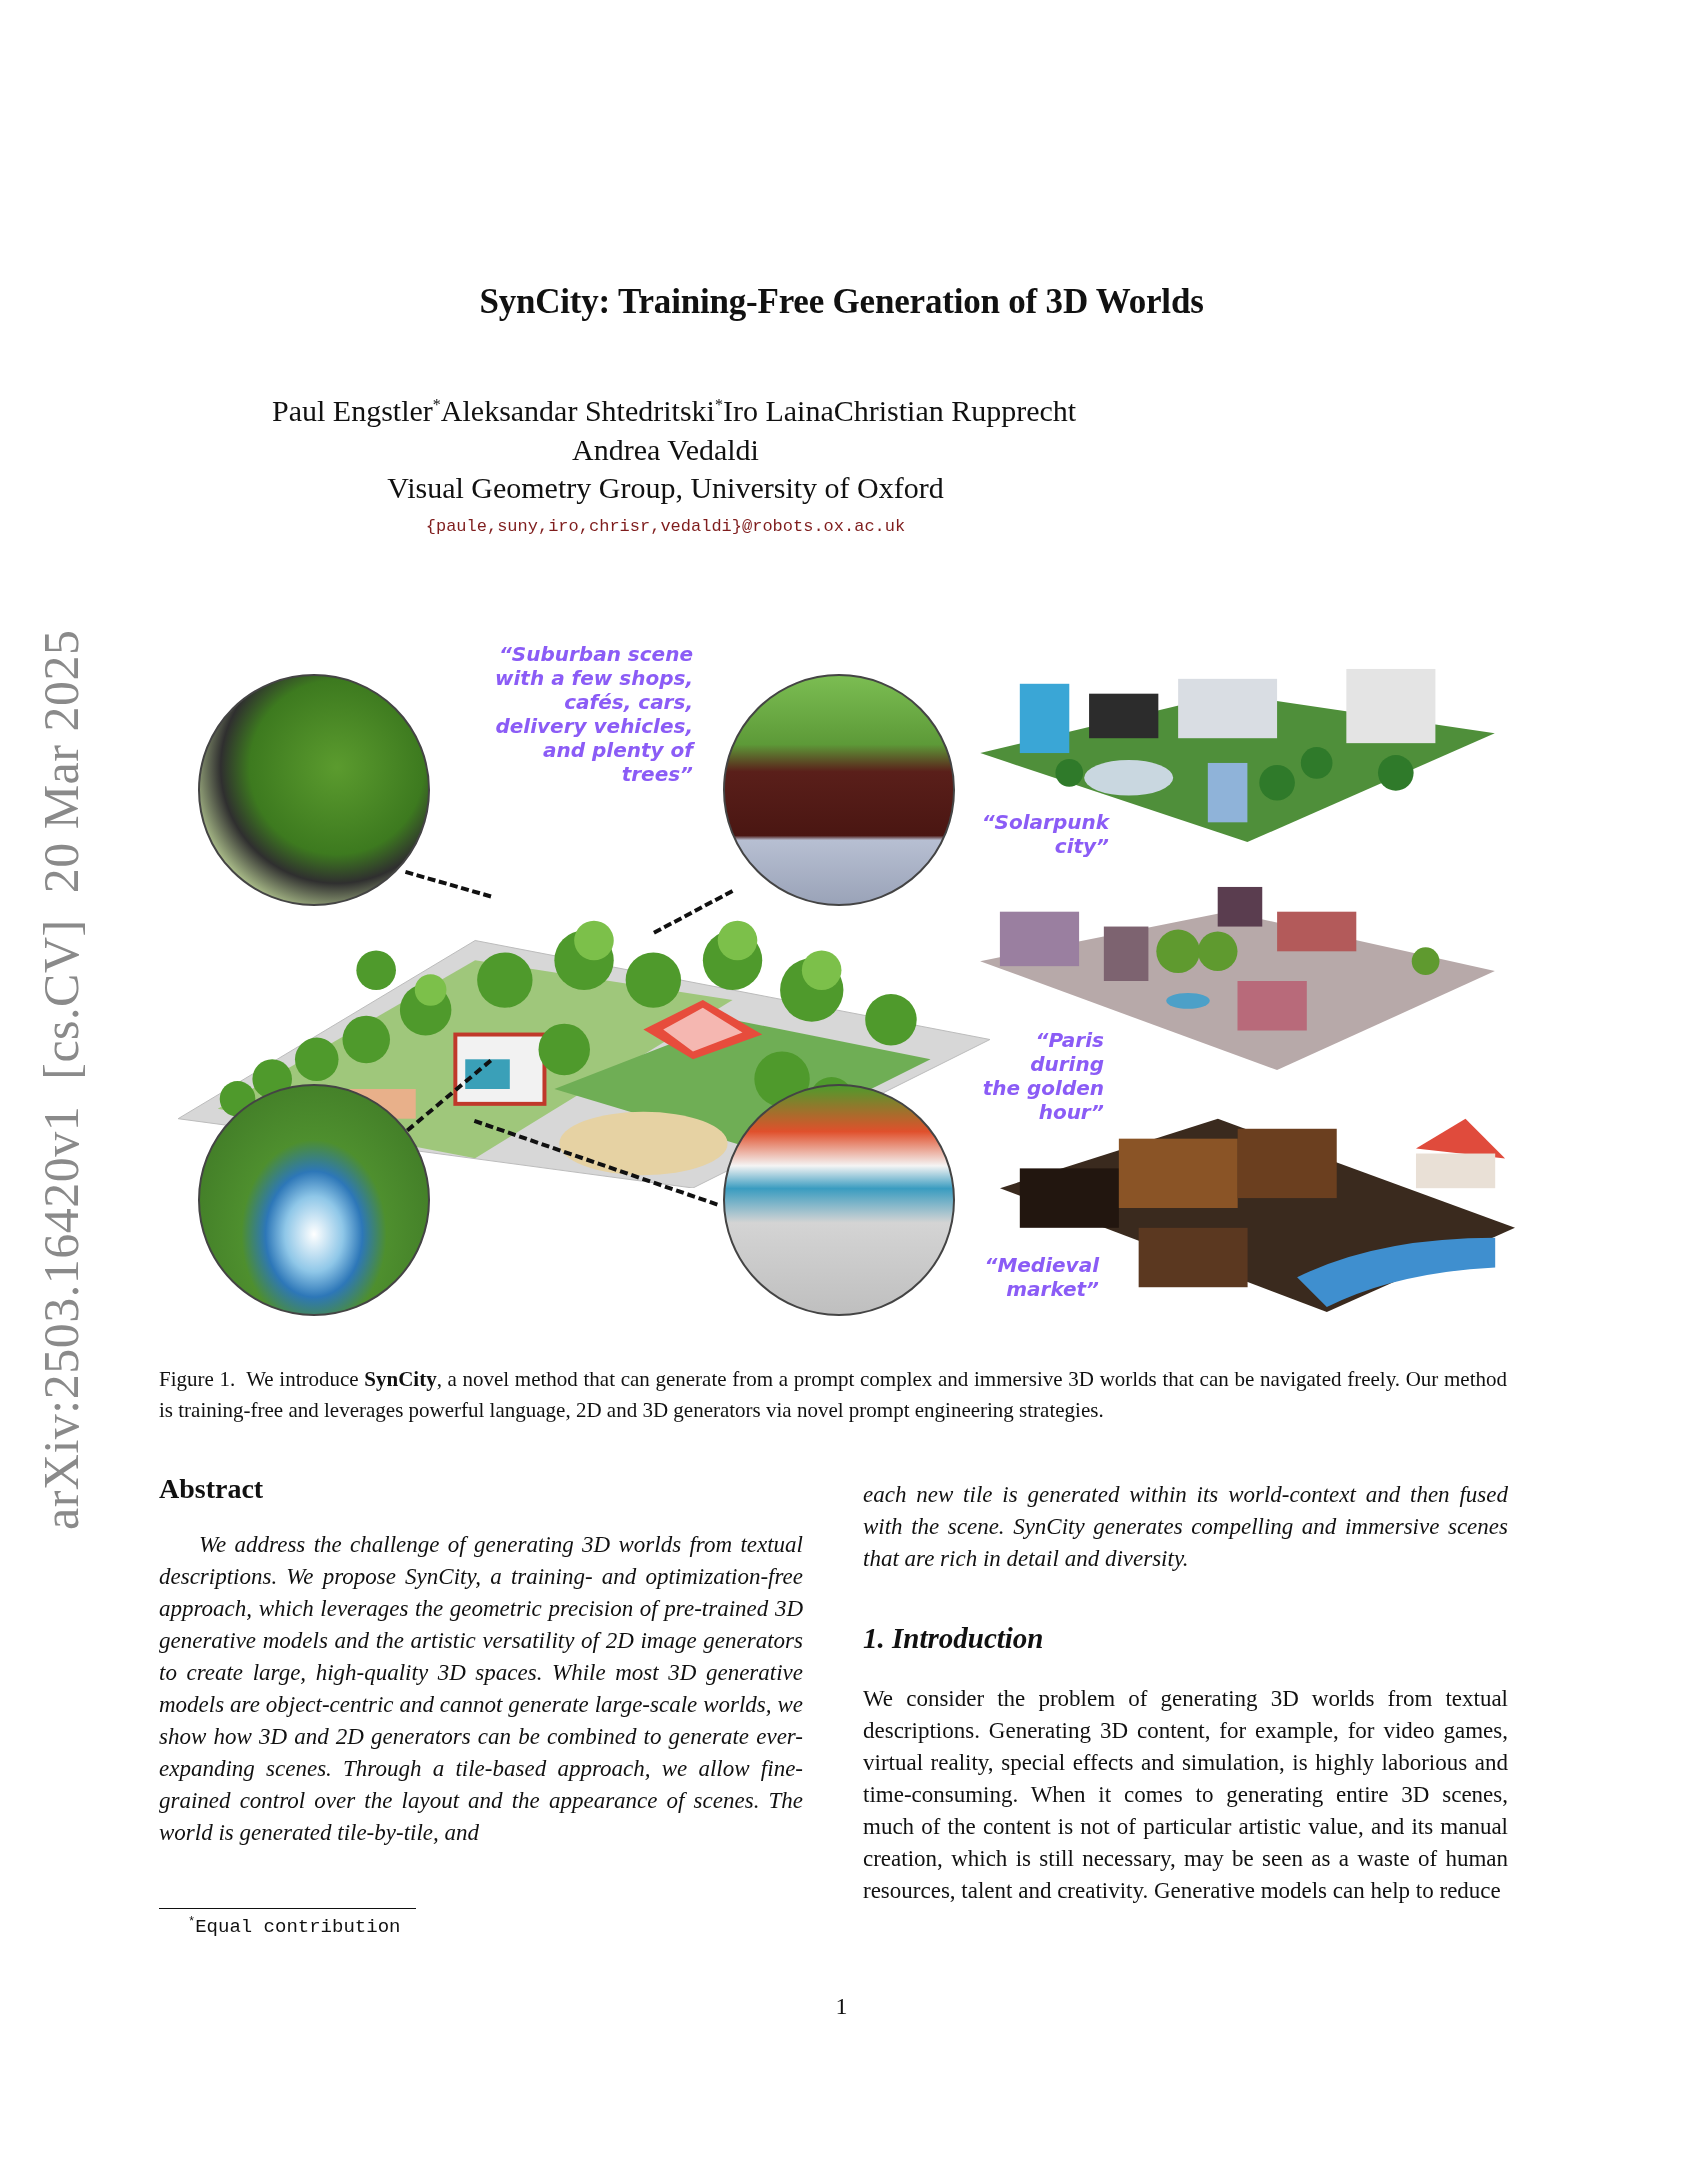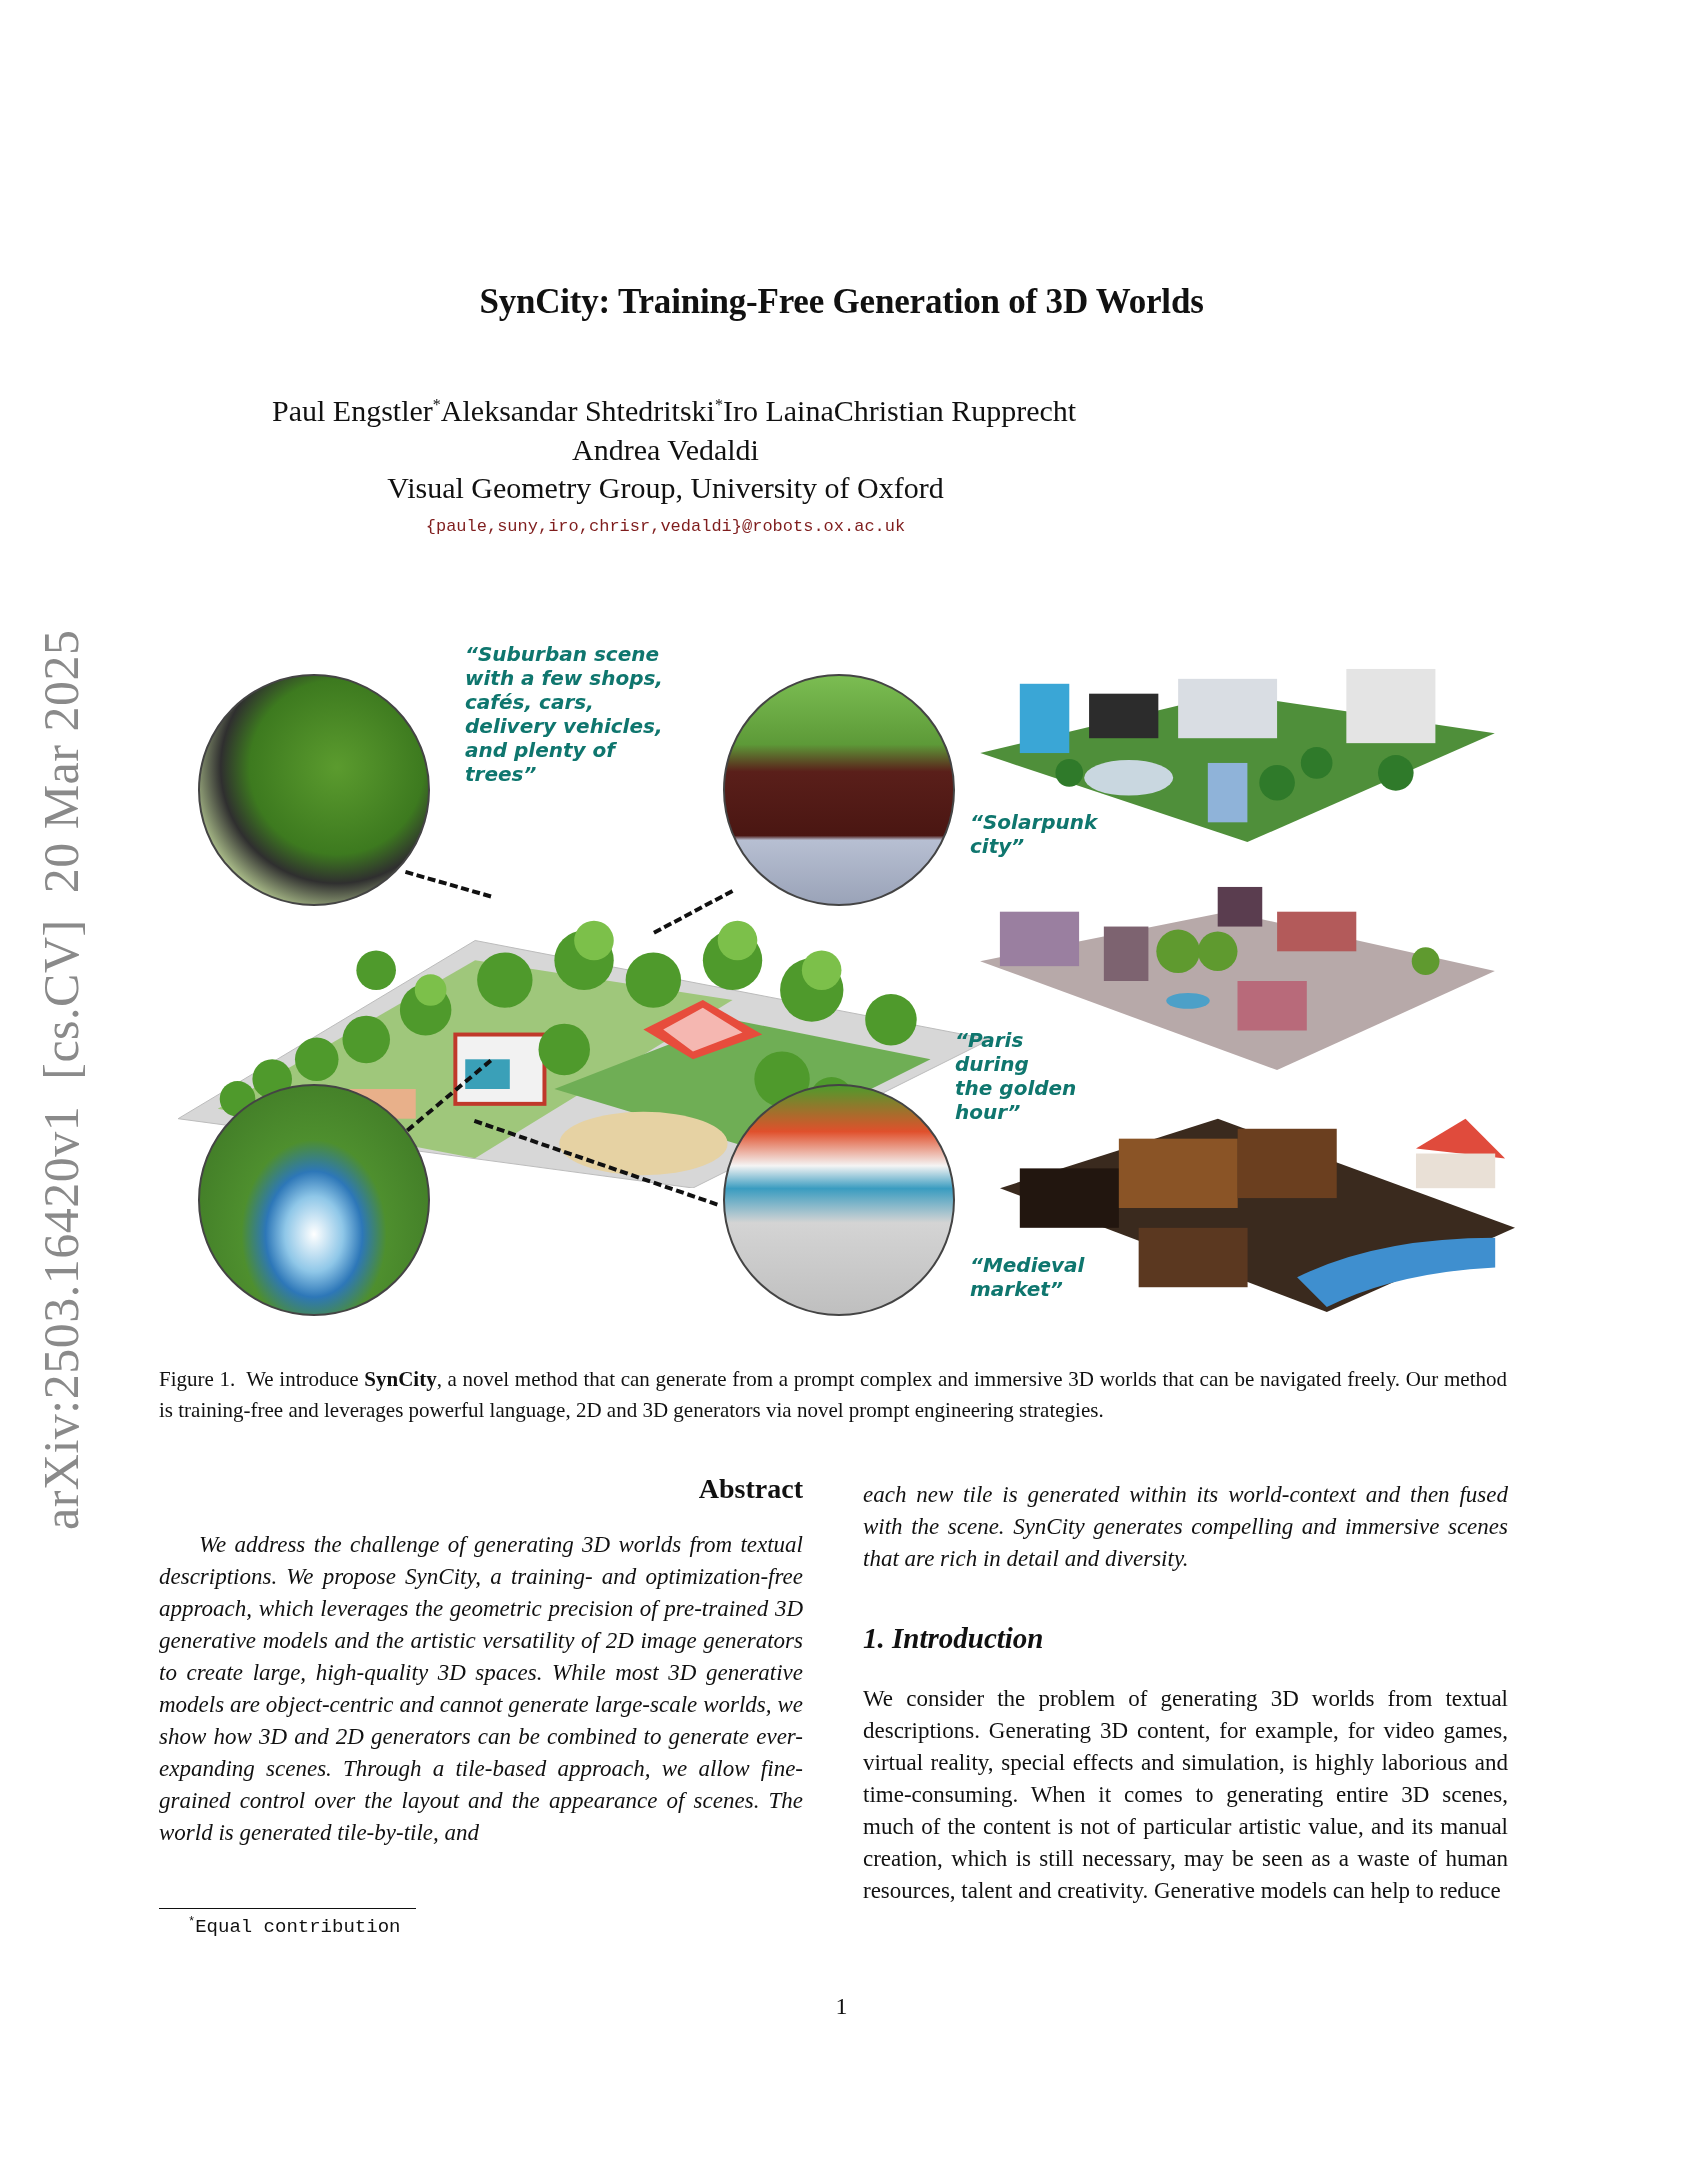--- a/index.html
+++ b/index.html
@@ -13,31 +13,31 @@
   .author5 { top:433px; font-size:30px; }
   .affil { top:471px; font-size:30px; }
   .email { top:517px; font-family:"Liberation Mono","DejaVu Sans Mono",monospace; font-size:17px; color:#7f1d1d; }
   .arxiv { left:32px; top:1530px; transform-origin:0 0; transform:rotate(-90deg);
            font-size:50px; color:#8a8a8a; white-space:pre; font-family:"Liberation Serif", serif; letter-spacing:0.5px; }
 
   
   .figure { left:178px; top:634px; width:1337px; height:693px; }
   .circle { position:absolute; border-radius:50%; border:2px solid #444; overflow:hidden; }
   .prompt { position:absolute; font-family:"DejaVu Sans", sans-serif; font-weight:bold; font-style:italic;
-            color:#0f766e; text-align:left; line-height:1.2; }
+            color:#8b5cf6; text-align:right; line-height:1.2; }
   .scene { position:absolute; }
   .dash { position:absolute; border-top:4px dashed #111; transform-origin:0 0; }
 
   .caption { left:159px; top:1364px; width:1348px; font-size:21px; line-height:31px; text-align:justify; }
   .caption b { font-weight:bold; }
 
   .col { font-size:23px; line-height:32px; text-align:justify; }
   .col-left { left:159px; width:644px; }
   .col-right { left:863px; width:645px; }
-  .abs-heading { top:1473px; left:159px; width:644px; text-align:right; font-size:28px; font-weight:bold; }
+  .abs-heading { top:1473px; left:159px; width:644px; text-align:left; font-size:28px; font-weight:bold; }
   .abstract-text { top:1529px; font-style:italic; text-indent:40px; }
   .abstract-cont { top:1479px; font-style:italic; }
   .intro-heading { top:1622px; left:863px; font-size:29px; font-weight:bold;font-style:italic; }
   .intro-text { top:1683px; }
   .fn-rule { left:159px; top:1908px; width:257px; border-top:1.5px solid #111; }
   .footnote { left:188px; top:1915px; font-size:19px;font-family:Liberation Mono, monospace; }
   .footnote sup { font-size:12px; }
   .pagenum { left:0; width:1683px; top:1993px; text-align:center; font-size:24px; }
 </style>
 </head>

